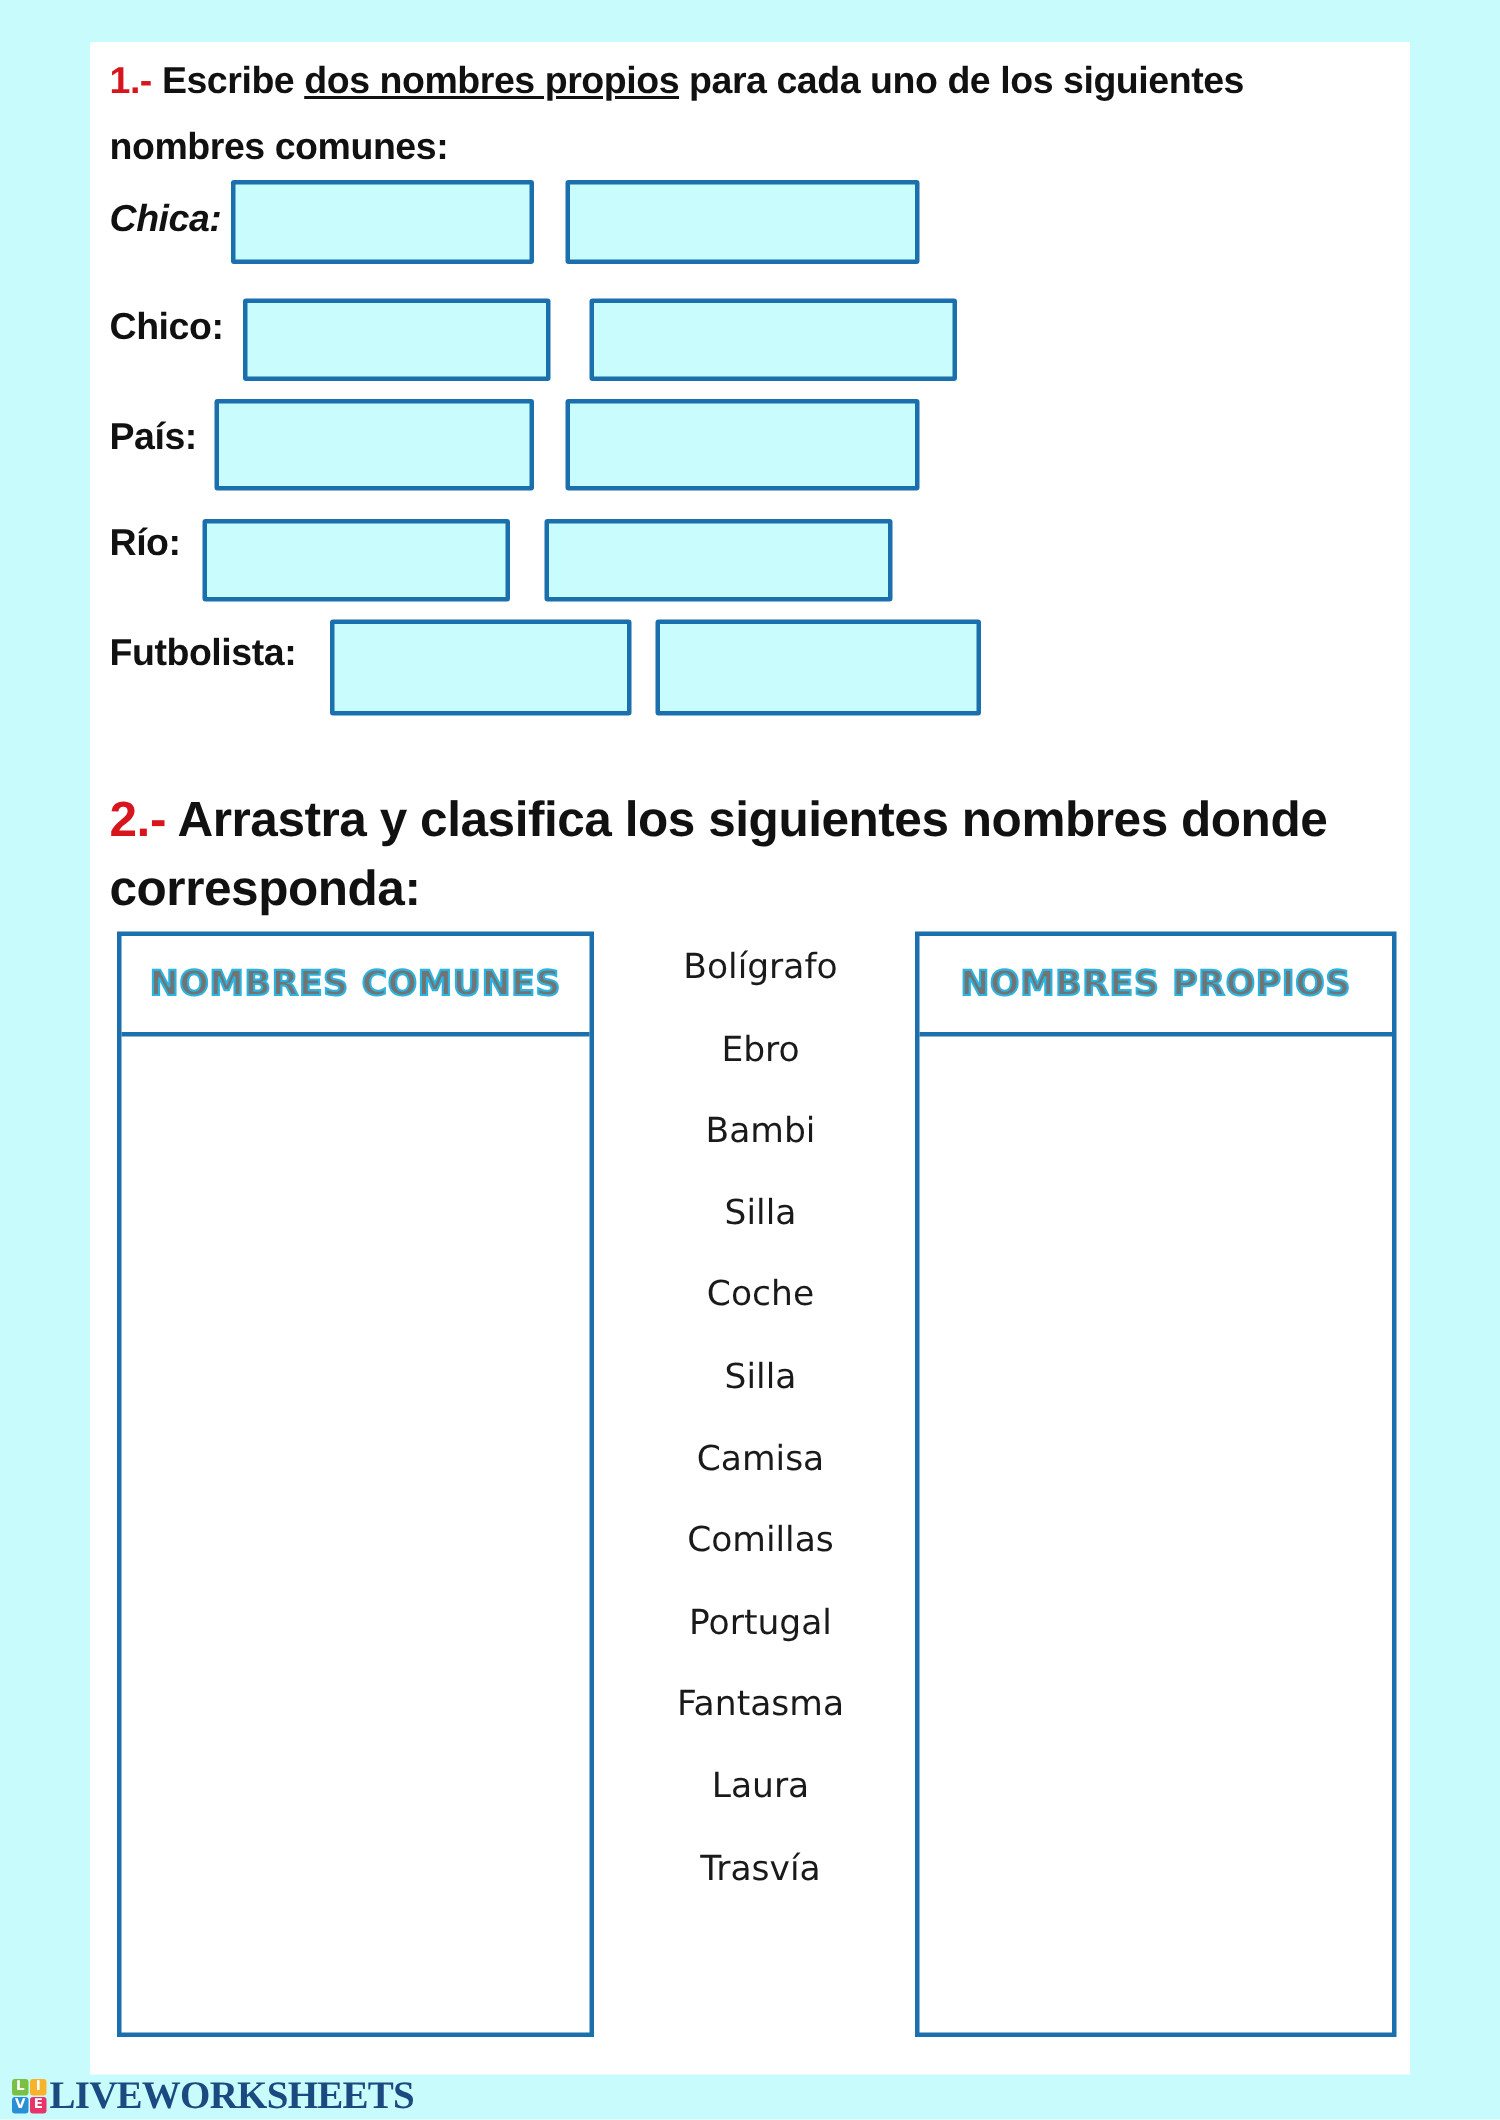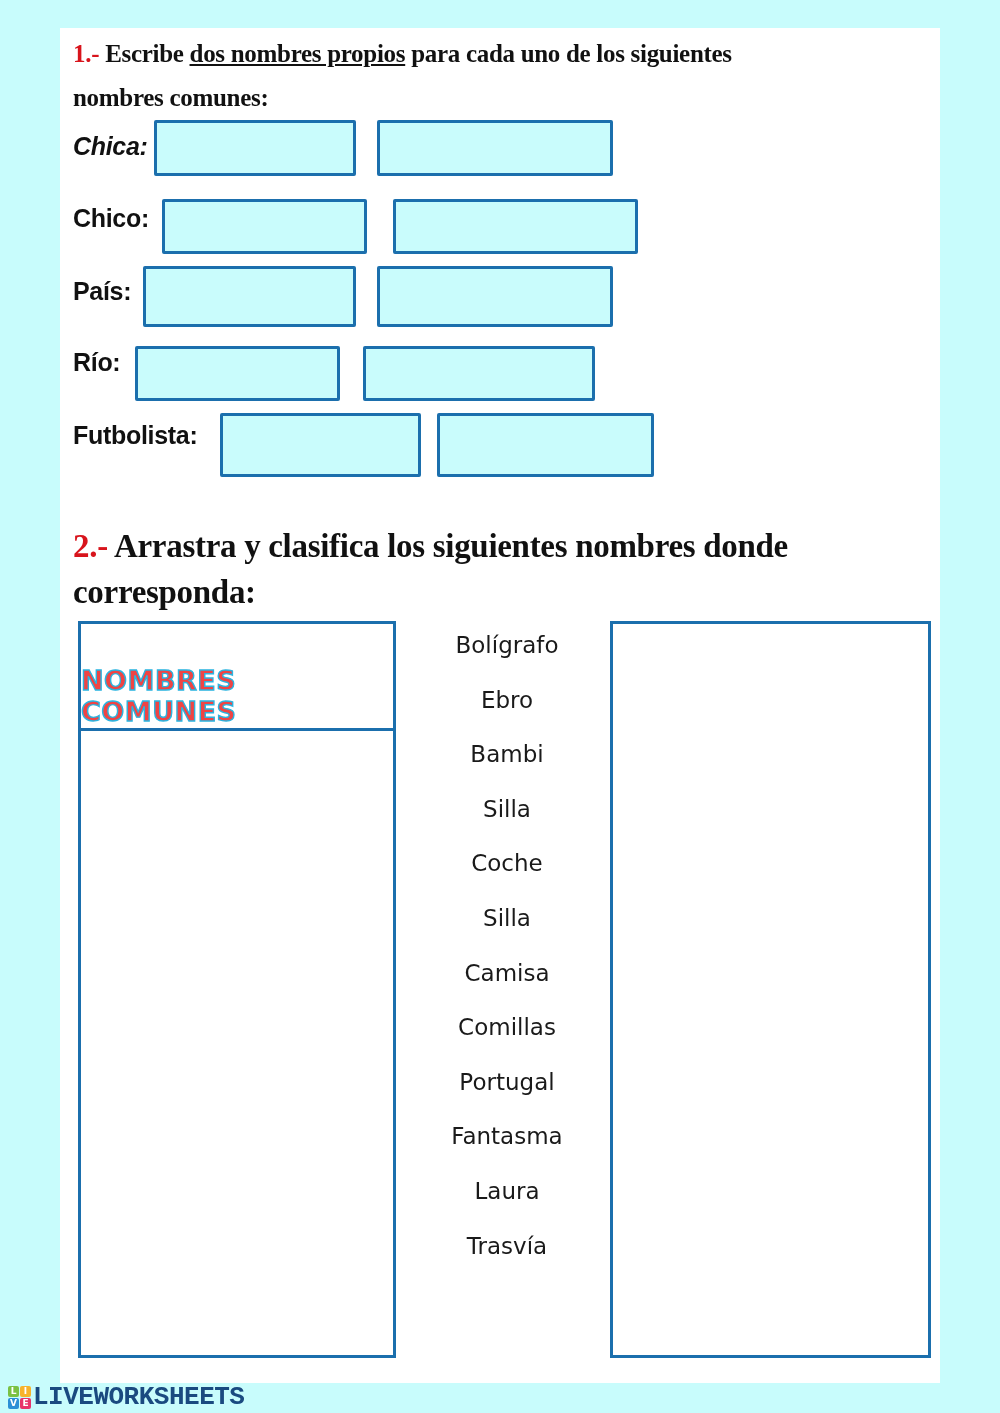--- a/index.html
+++ b/index.html
@@ -16,21 +16,20 @@
       left: 60px; top: 28px;
       width: 880px; height: 1355px;
       background: #ffffff;
     }
     .q-title {
       position: absolute;
       font-weight: bold;
       font-size: 25px;
       line-height: 44px;
       letter-spacing: -0.3px;
-      font-family: Liberation Serif, serif;
     }
     .q-num { color: #d8141c; }
     .underline { text-decoration: underline; }
     .row-label {
       position: absolute;
       font-weight: bold;
       font-size: 25px;
       letter-spacing: -0.3px;
     }
     .answer-box {
@@ -49,26 +48,25 @@
       border: 3px solid #1b6fad;
       box-sizing: border-box;
       background: #fff;
     }
     .drop-head {
       height: 64px;
       border-bottom: 3px solid #1b6fad;
       display: flex; align-items: center; justify-content: center;
       font-family: "DejaVu Sans", sans-serif;
       font-weight: bold;
-      font-size: 27px;
+      font-size: 23px;
       letter-spacing: 0.5px;
-      color: #ef4444;
+      color: #737373;
       -webkit-text-stroke: 1.4px #2bb4e0;
       text-shadow: 0 0 0 #2bb4e0;
-      margin-top: 40px;
     }
     .drop-body { position: absolute; left: 0; right: 0; top: 67px; bottom: 0; }
     .word-list {
       position: absolute;
       left: 430px; top: 618px;
       width: 154px;
     }
     .word {
       height: 54.6px;
       line-height: 54.6px;
@@ -91,21 +89,21 @@
       gap: 1px;
       margin-right: 2px;
     }
     .logo-cell {
       font-size: 9px; font-weight: bold; color: #fff;
       display: flex; align-items: center; justify-content: center;
       border-radius: 2px;
       font-family: "DejaVu Sans", sans-serif;
     }
     .logo-text {
-      font-family: Liberation Mono, monospace;
+      font-family: Liberation Serif, serif;
       font-weight: bold;
       font-size: 26px;
       color: #1a4a80;
       letter-spacing: -0.5px;
     }
   </style>
 </head>
 <body>
 
 <div class="page"></div>
@@ -139,20 +137,21 @@
   <span class="q-num">2.-</span><span style="white-space:pre"> Arrastra y clasifica los siguientes nombres donde</span><br>
   <span>corresponda:</span>
 </div>
 
 <div class="drop-col" style="left:78px; top:621px; width:318px; height:737px;">
   <div class="drop-head">NOMBRES COMUNES</div>
   <div class="drop-body"></div>
 </div>
 
 <div class="drop-col" style="left:610px; top:621px; width:321px; height:737px;">
+  <div class="drop-head">NOMBRES PROPIOS</div>
   <div class="drop-body"></div>
 </div>
 
 <div class="word-list">
   <div class="word">Bolígrafo</div>
   <div class="word">Ebro</div>
   <div class="word">Bambi</div>
   <div class="word">Silla</div>
   <div class="word">Coche</div>
   <div class="word">Silla</div>

